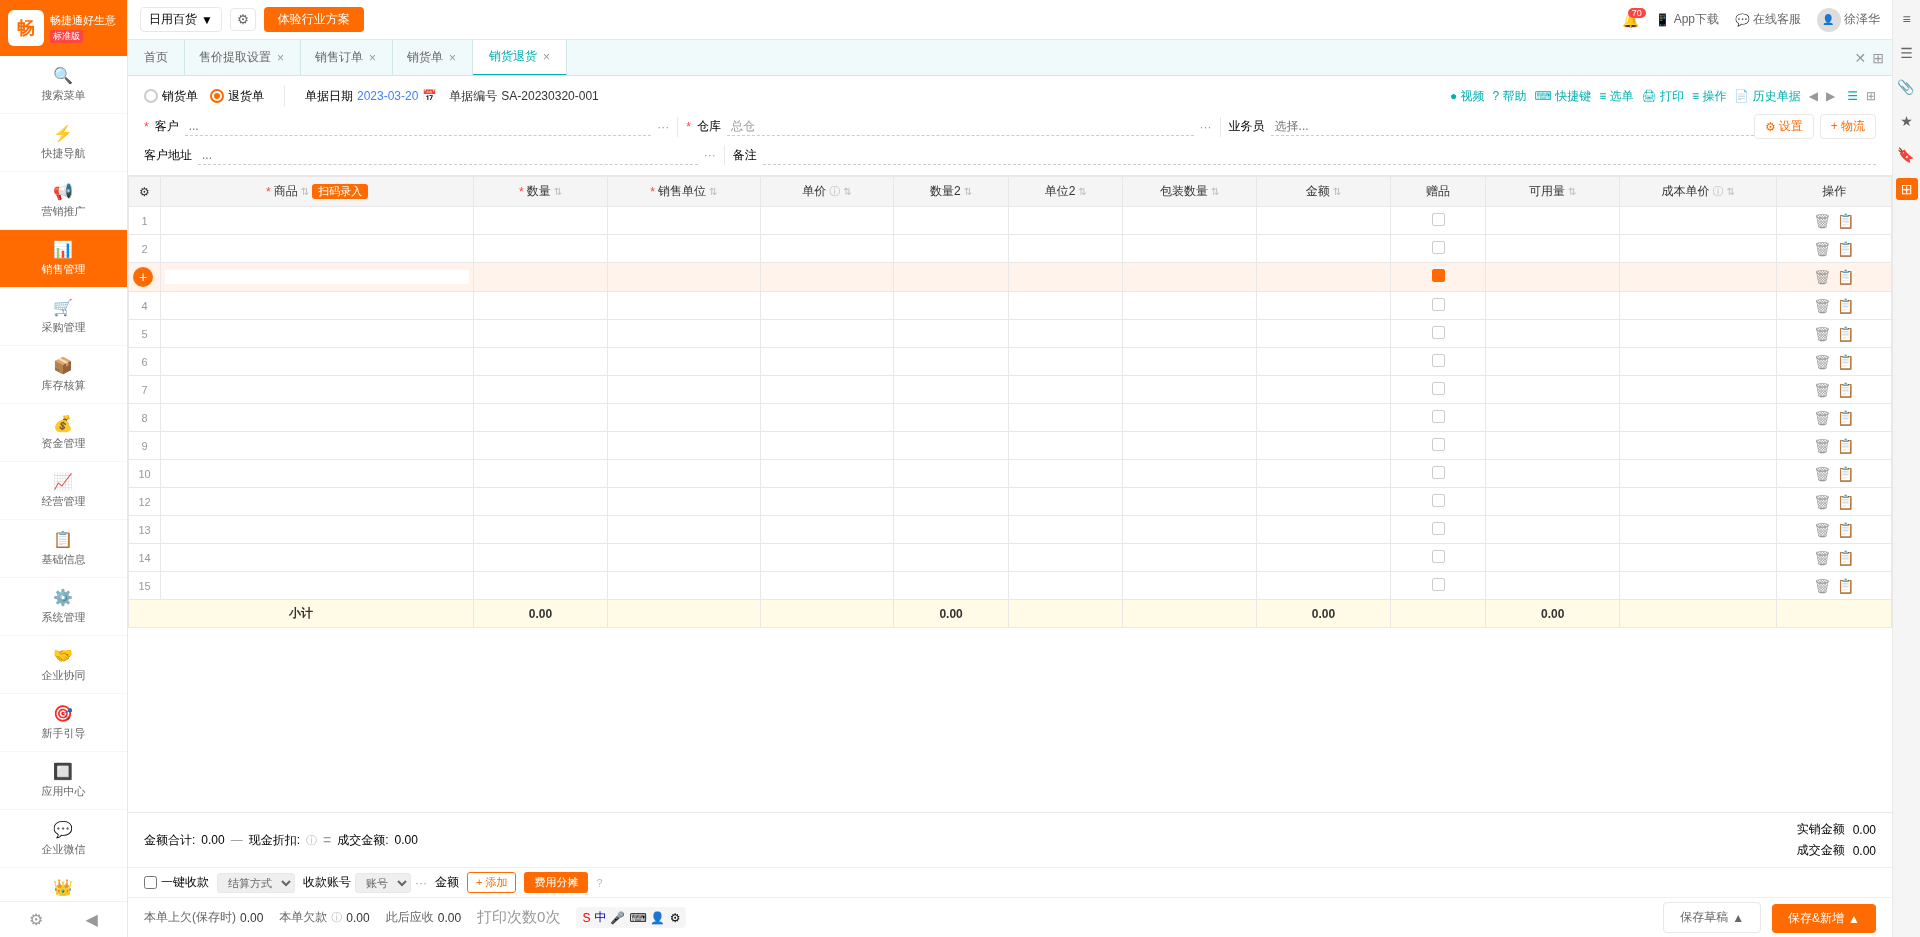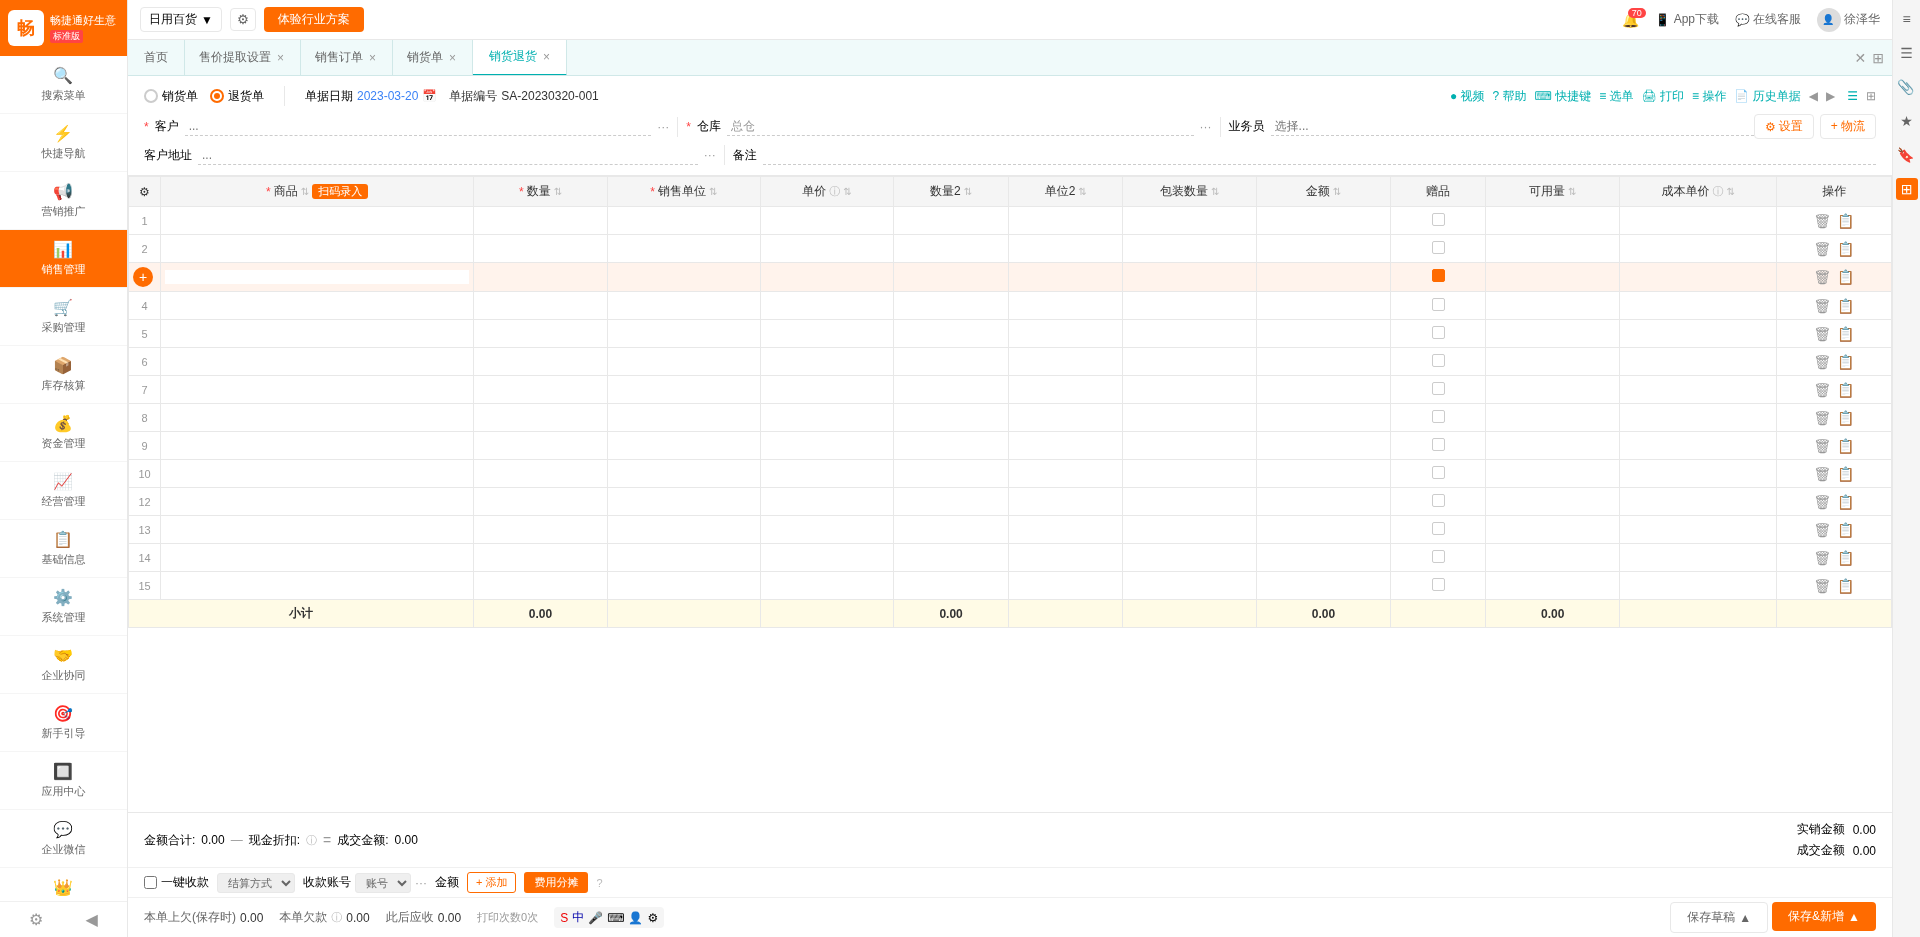--- a/index.html
+++ b/index.html
@@ -108,23 +108,23 @@
     .payment-field { display: flex; align-items: center; gap: 4px; font-size: 12px; }
     .payment-select { border: 1px solid #e8e8e8; border-radius: 3px; padding: 2px 6px; font-size: 11px; color: #666; cursor: pointer; }
 
     .btn-add-small { background: none; border: 1px solid #ff6b00; color: #ff6b00; border-radius: 3px; padding: 2px 8px; font-size: 11px; cursor: pointer; display: flex; align-items: center; gap: 2px; }
     .btn-split { background: #ff6b00; color: #fff; border: none; border-radius: 3px; padding: 3px 10px; font-size: 11px; cursor: pointer; }
 
     .bottom-row3 { display: flex; align-items: center; padding: 4px 16px; justify-content: space-between; border-top: 1px solid #f0f0f0; }
     .bottom-stats { display: flex; align-items: center; gap: 16px; font-size: 12px; color: #666; }
     .stat-item { display: flex; align-items: center; gap: 4px; }
     .stat-value { color: #333; }
-    .print-info { color: #999; font-size: 11px; }
-
-    .bottom-actions { display: flex; align-items: flex-start; gap: 4px; }
+    .print-info { color: #999; font-size: 15px; }
+
+    .bottom-actions { display: flex; align-items: flex-end; gap: 11px; }
     .btn-save-draft { background: #fff; border: 1px solid #e8e8e8; border-radius: 4px; padding: 6px 16px; font-size: 12px; cursor: pointer; color: #666; display: flex; align-items: center; gap: 4px; }
     .btn-save-new { background: #ff6b00; color: #fff; border: none; border-radius: 4px; padding: 6px 16px; font-size: 12px; cursor: pointer; display: flex; align-items: center; gap: 4px; }
 
     
     .right-panel { width: 28px; background: #f5f5f5; border-left: 1px solid #e8e8e8; display: flex; flex-direction: column; align-items: center; padding-top: 8px; gap: 12px; flex-shrink: 0; }
     .right-panel-icon { width: 22px; height: 22px; background: none; border: none; cursor: pointer; color: #666; font-size: 14px; display: flex; align-items: center; justify-content: center; }
     .right-panel-icon.active { background: #ff6b00; color: #fff; border-radius: 3px; }
 
     
     .info-icon { color: #bbb; cursor: pointer; font-size: 11px; }

